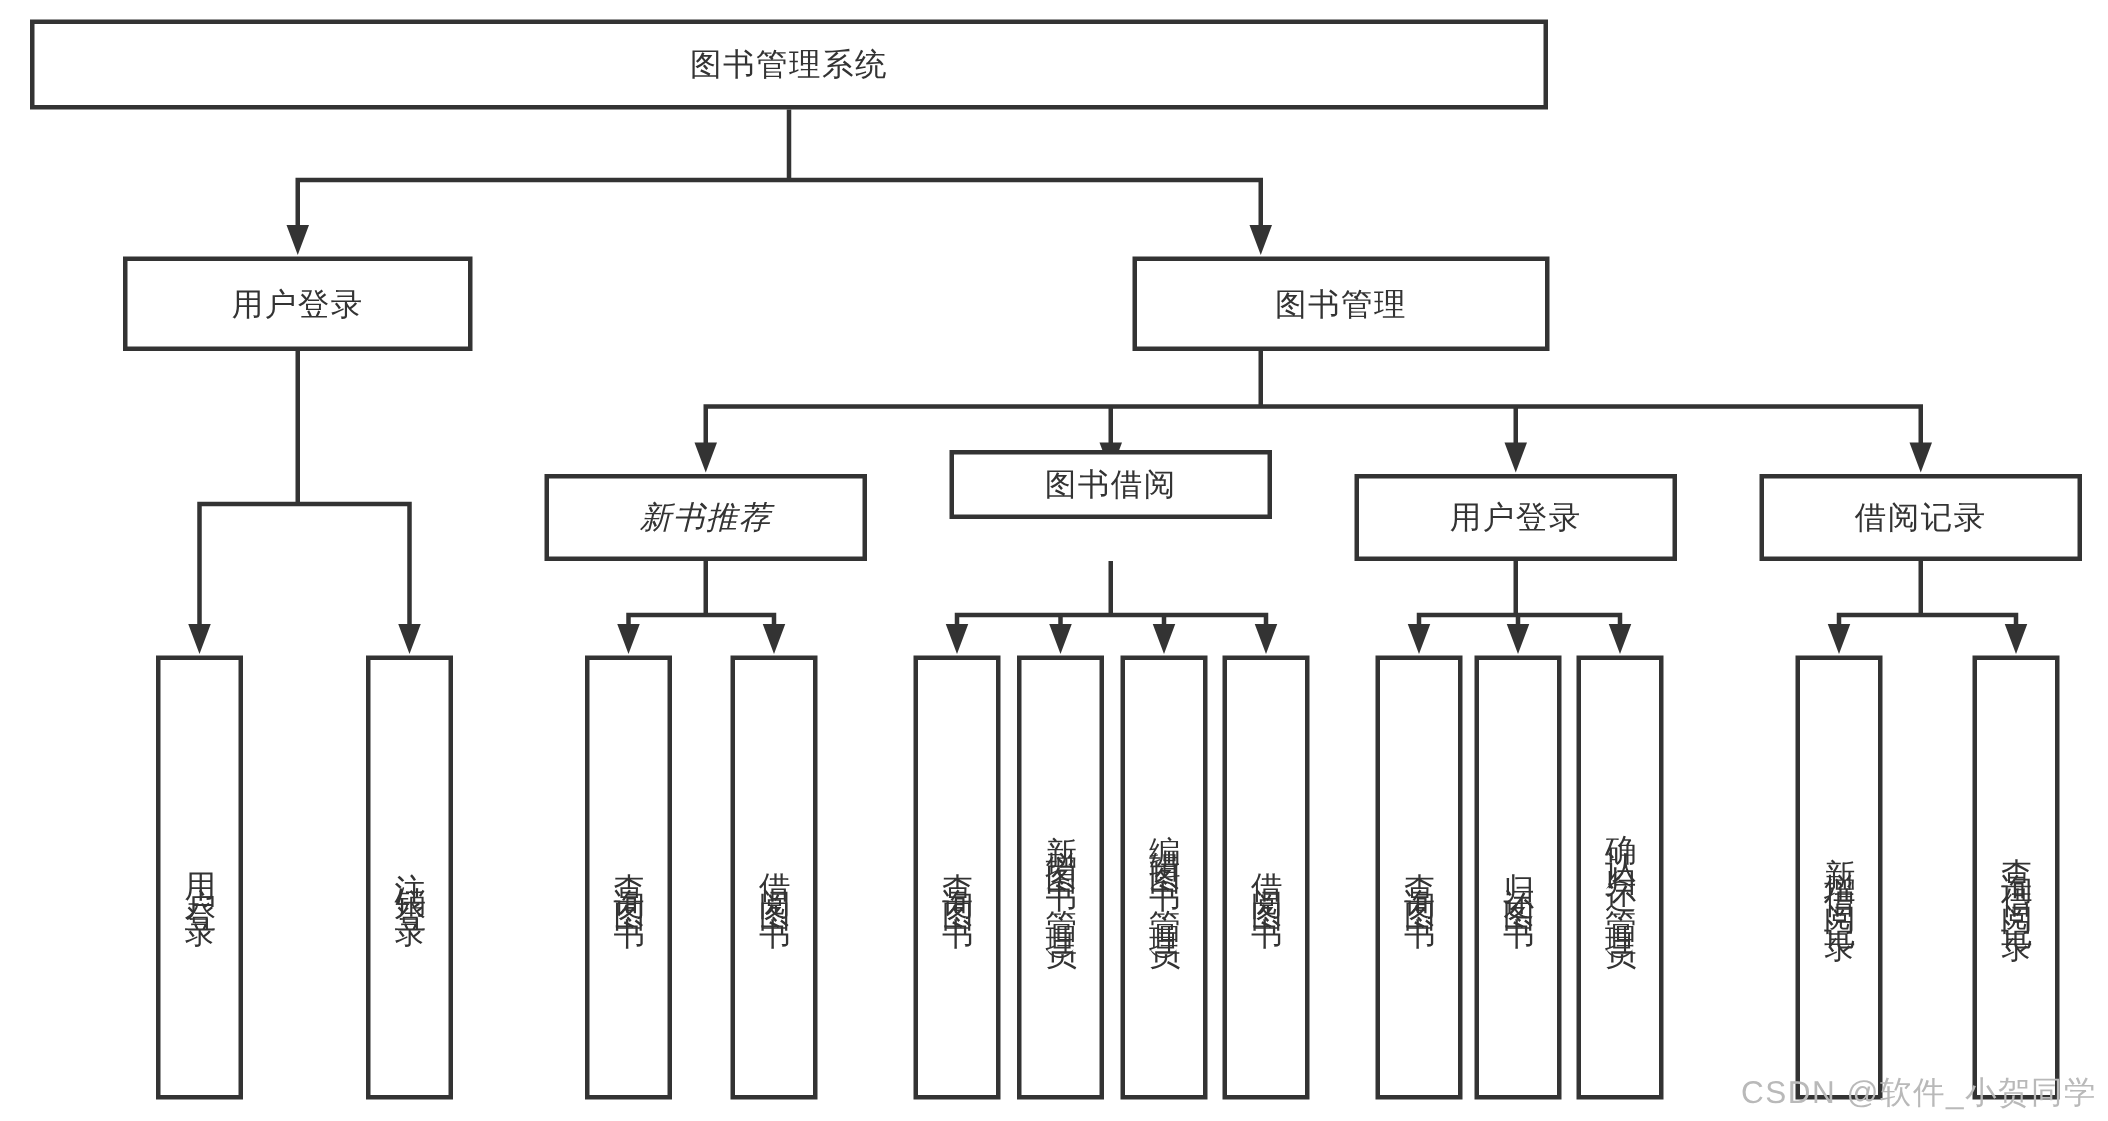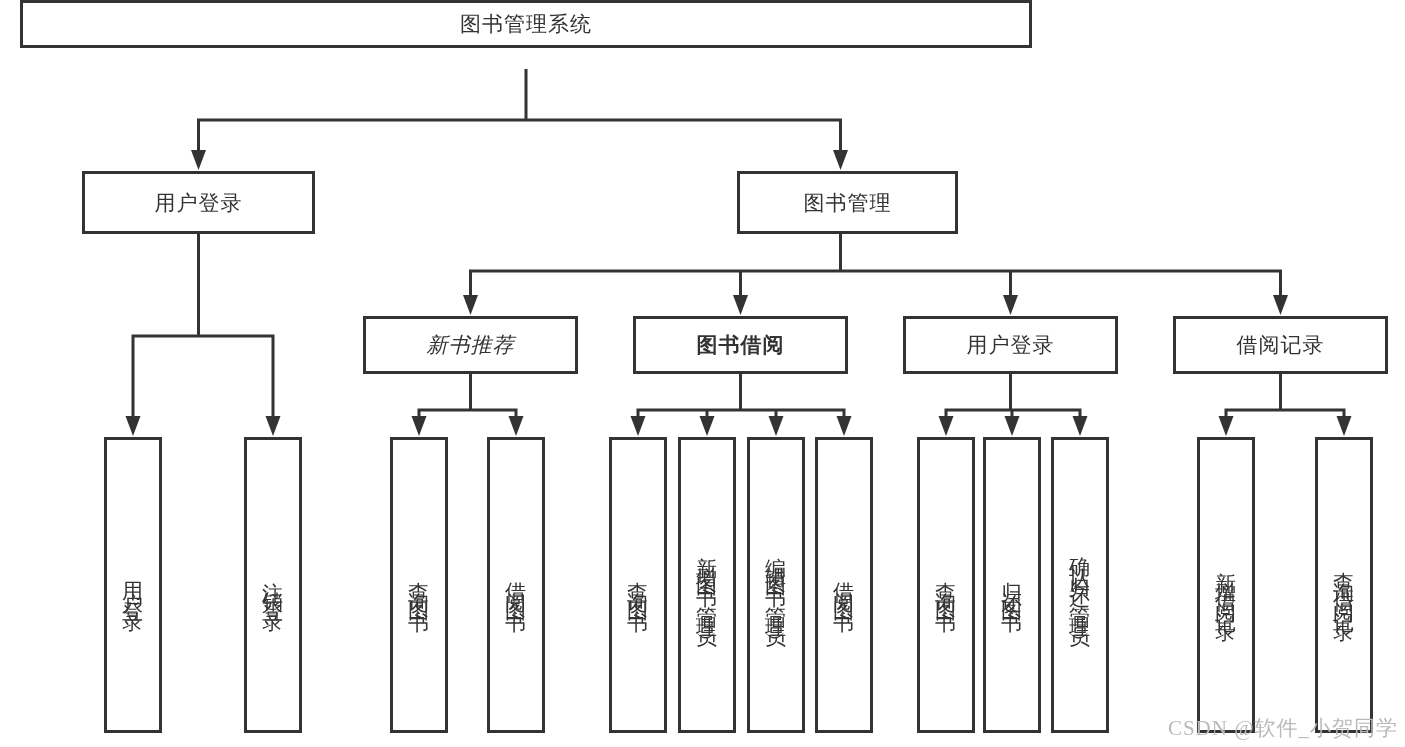--- a/index.html
+++ b/index.html
@@ -29,21 +29,21 @@
   .leaf{
     position:absolute;box-sizing:border-box;
     border:3px solid var(--line);background:#fff;
     display:flex;align-items:center;justify-content:center;
     writing-mode:vertical-rl;text-orientation:mixed;
     font-size:21px;letter-spacing:10px;line-height:1;
   }
   .watermark{
     position:absolute;right:7px;top:714px;
     font-size:21px;color:var(--watermark);
-    letter-spacing:1px;z-index:5;white-space:nowrap;font-family:Liberation Serif, serif;
+    letter-spacing:1px;z-index:5;white-space:nowrap;
   }
 </style>
 </head>
 <body>
 
 <div class="canvas">
 
   <svg class="connectors" width="1405" height="747" viewBox="0 0 1405 747" aria-hidden="true">
     <path d="M526 69 V120 M198.5 120 H840.5 M198.5 118.5 V152 M840.5 118.5 V152
              M198.5 234 V336 M133 336 H273 M133 334.5 V420 M273 334.5 V420
@@ -66,27 +66,27 @@
     <polygon points="699.5,416 714.5,416 707,436"></polygon>
     <polygon points="768.5,416 783.5,416 776,436"></polygon>
     <polygon points="836.5,416 851.5,416 844,436"></polygon>
     <polygon points="938.5,416 953.5,416 946,436"></polygon>
     <polygon points="1004.5,416 1019.5,416 1012,436"></polygon>
     <polygon points="1072.5,416 1087.5,416 1080,436"></polygon>
     <polygon points="1218.5,416 1233.5,416 1226,436"></polygon>
     <polygon points="1336.5,416 1351.5,416 1344,436"></polygon>
   </svg>
 
-  <div class="node" style="left:20px;top:0;width:1012px;height:48px;">图书管理系统</div>
+  <div class="node" style="left:20px;top:13px;width:1012px;height:60px;">图书管理系统</div>
 
   <div class="node" style="left:82px;top:171px;width:233px;height:63px;">用户登录</div>
-  <div class="node" style="left:737px;top:171px;width:221px;height:63px;text-align:right;">图书管理</div>
+  <div class="node" style="left:755px;top:171px;width:278px;height:63px;text-align:right;">图书管理</div>
 
   <div class="node" style="left:363px;top:316px;width:215px;height:58px;font-style:italic;">新书推荐</div>
-  <div class="node" style="left:633px;top:316px;width:215px;height:58px;font-weight:bold;">图书借阅</div>
+  <div class="node" style="left:633px;top:300px;width:215px;height:46px;">图书借阅</div>
   <div class="node" style="left:903px;top:316px;width:215px;height:58px;">用户登录</div>
   <div class="node" style="left:1173px;top:316px;width:215px;height:58px;">借阅记录</div>
 
   <div class="leaf" style="left:104px;top:437px;width:58px;height:296px;">用户登录</div>
   <div class="leaf" style="left:244px;top:437px;width:58px;height:296px;">注销登录</div>
 
   <div class="leaf" style="left:390px;top:437px;width:58px;height:296px;">查询图书</div>
   <div class="leaf" style="left:487px;top:437px;width:58px;height:296px;">借阅图书</div>
 
   <div class="leaf" style="left:609px;top:437px;width:58px;height:296px;">查询图书</div>

